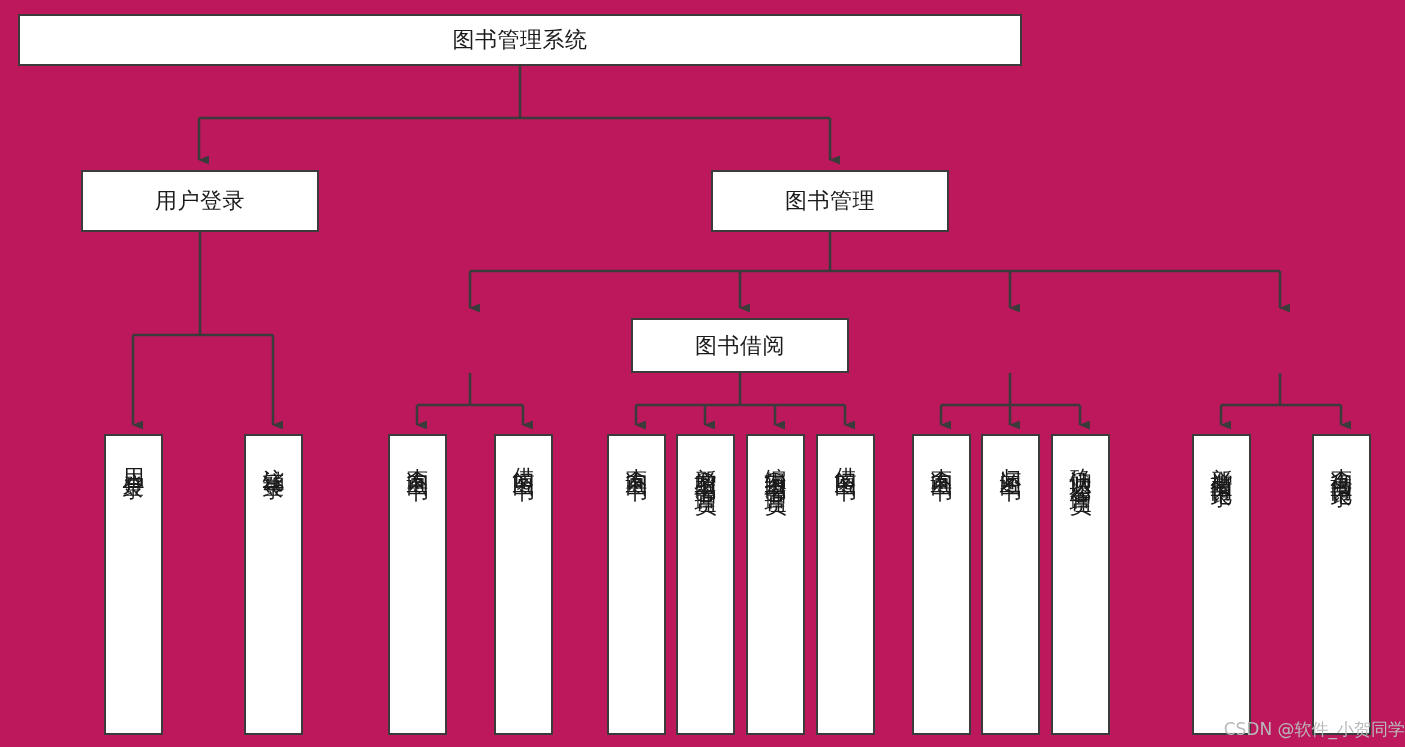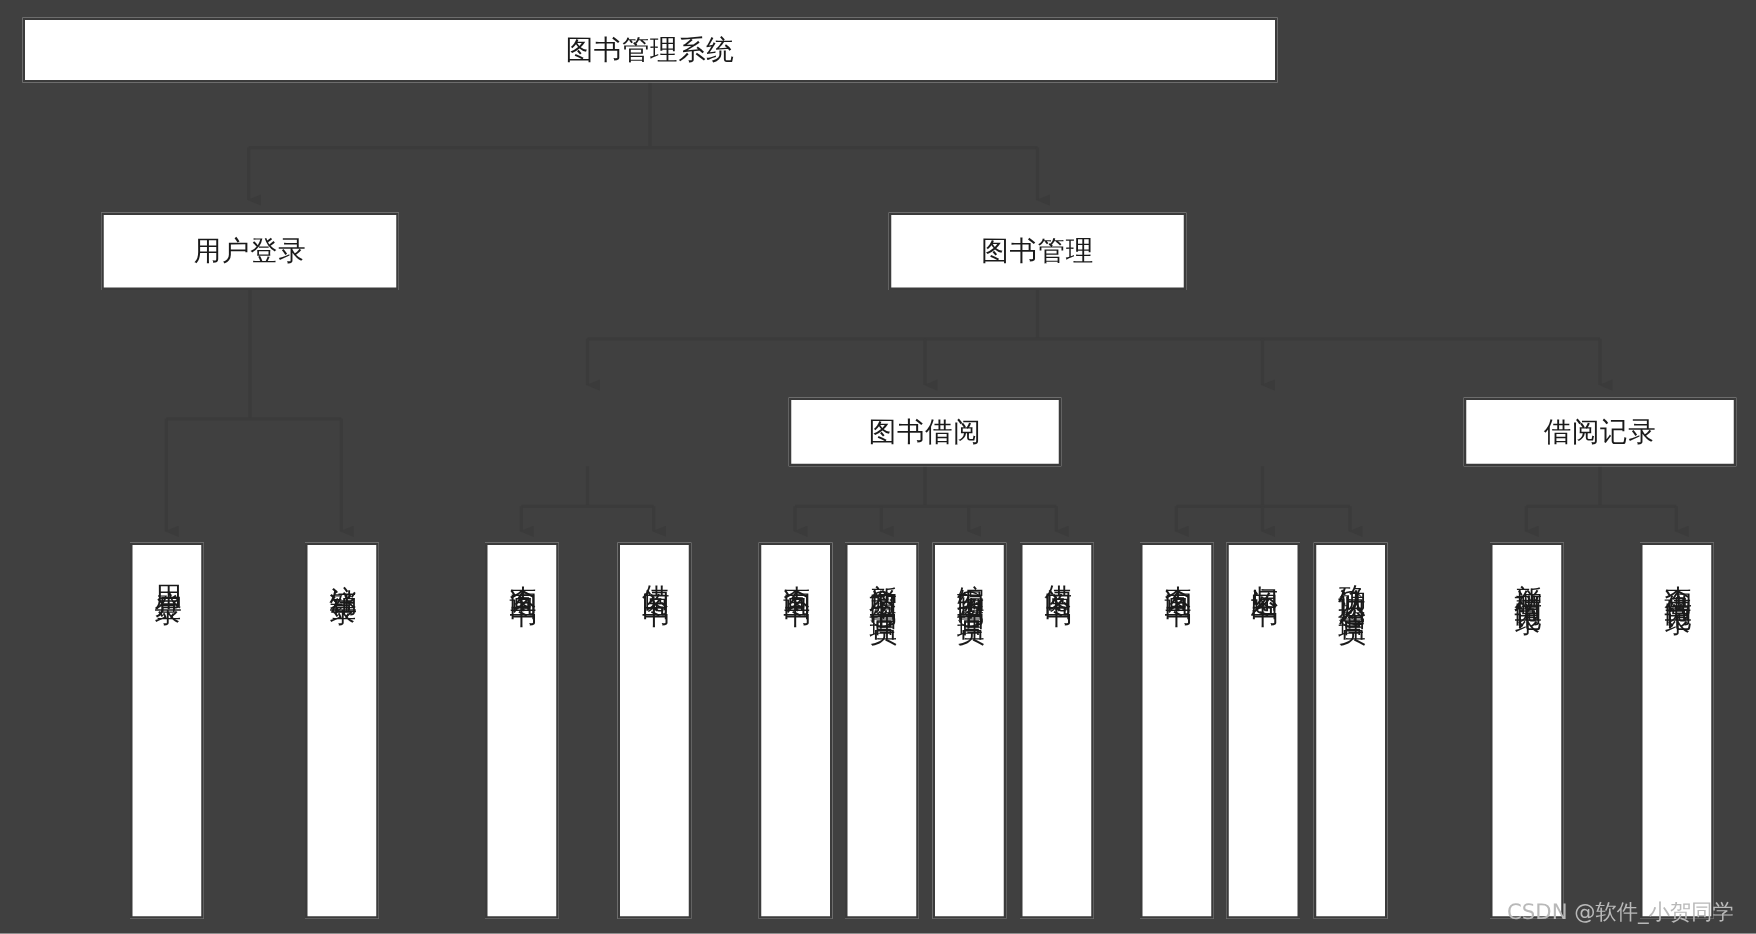--- a/index.html
+++ b/index.html
@@ -8,21 +8,21 @@
     padding: 0;
     background: #ffffff;
   }
   body {
     font-family: "DejaVu Sans", "Liberation Sans", sans-serif;
   }
   #canvas {
     position: relative;
     width: 1405px;
     height: 747px;
-    background: #404040;
+    background: #be185d;
     overflow: hidden;
     text-decoration: underline;
   }
   #diagram-svg {
     position: absolute;
     left: 0;
     top: 0;
     width: 1405px;
     height: 747px;
   }
@@ -48,21 +48,21 @@
   }
   .node.vert .vlabel {
     writing-mode: vertical-rl;
     text-orientation: upright;
     letter-spacing: 4px;
     line-height: 1;
     white-space: nowrap;
   }
   .watermark {
     position: absolute;
-    right: 18px;
+    right: 0;
     bottom: 6px;
     font-size: 17px;
     color: #b9b9b9;
     white-space: nowrap;
     pointer-events: none;
   }
 </style>
 </head>
 <body>
 
@@ -125,23 +125,20 @@
   <div class="node horiz" style="left:81px; top:170px; width:238px; height:62px;">
     <span>用户登录</span>
   </div>
   <div class="node horiz" style="left:711px; top:170px; width:238px; height:62px;">
     <span>图书管理</span>
   </div>
 
   <div class="node horiz" style="left:631px; top:318px; width:218px; height:55px;">
     <span>图书借阅</span>
   </div>
-  <div class="node horiz" style="left:1171px; top:318px; width:218px; height:55px;">
-    <span>借阅记录</span>
-  </div>
 
   <div class="node vert" style="left:104px; top:434px; width:59px; height:301px;">
     <span class="vlabel">用户登录</span>
   </div>
   <div class="node vert" style="left:244px; top:434px; width:59px; height:301px;">
     <span class="vlabel">注销登录</span>
   </div>
 
   <div class="node vert" style="left:388px; top:434px; width:59px; height:301px;">
     <span class="vlabel">查询图书</span>

